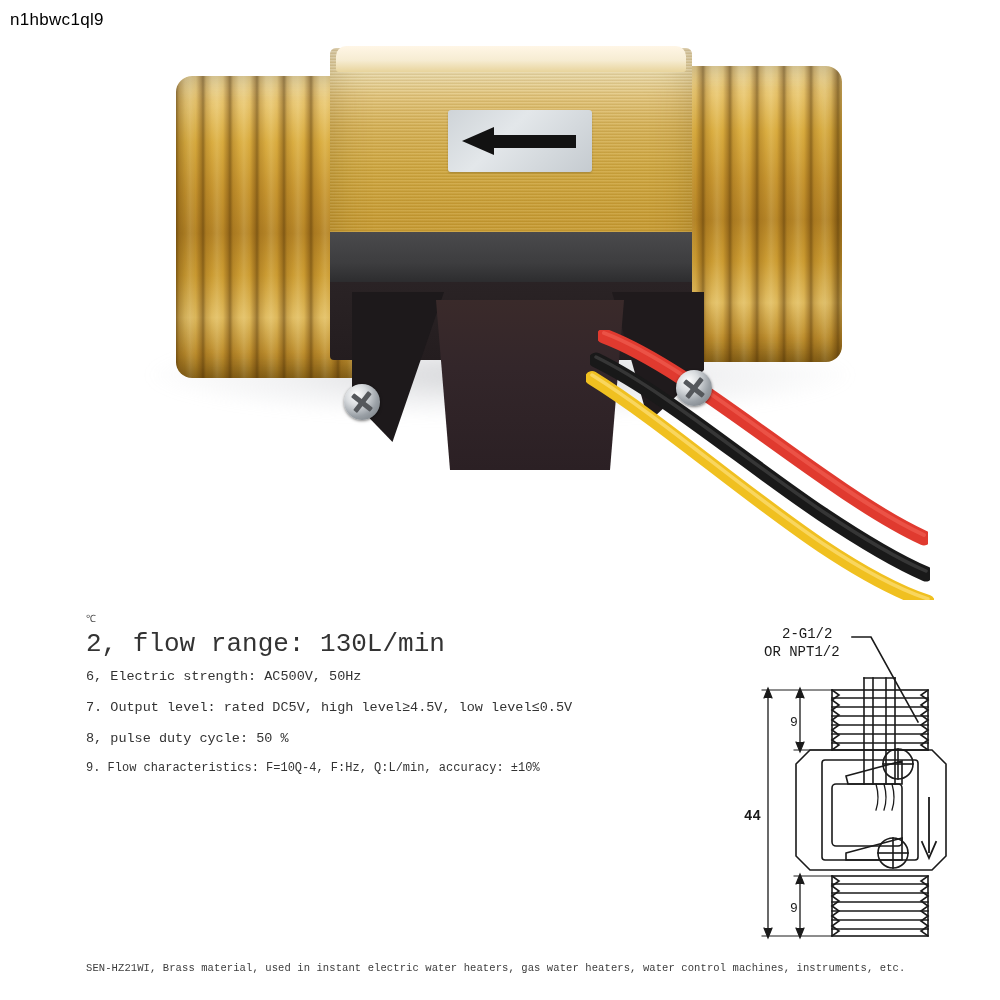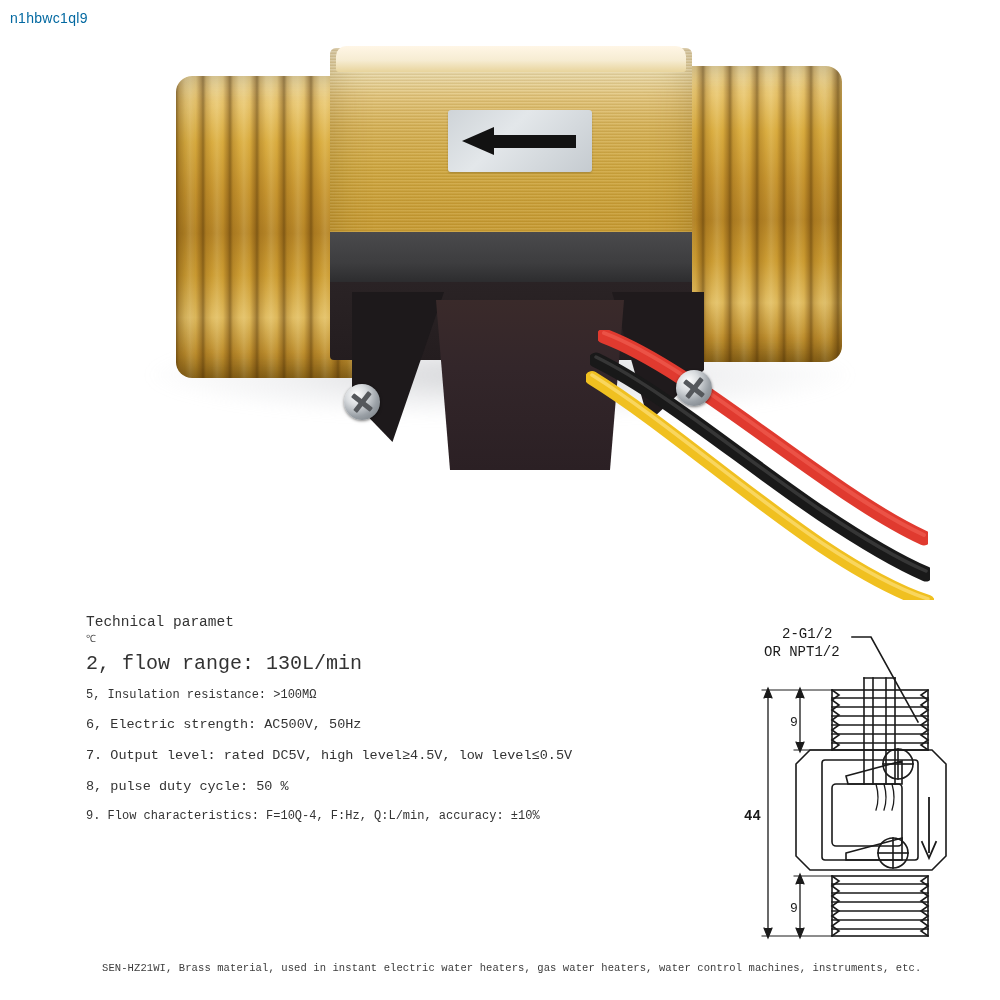--- a/index.html
+++ b/index.html
@@ -1,20 +1,20 @@
 <!DOCTYPE html>
 <html><head>
 <meta charset="utf-8">
 <style>
   html,body{margin:0;padding:0;background:#fff;}
   body{width:1000px;height:1000px;position:relative;overflow:hidden;
        font-family:"Liberation Mono","DejaVu Sans Mono",monospace;}
 
   
-  #watermark{position:absolute;left:10px;top:10px;font-size:14px;color:#0369a1;
+  #watermark{position:absolute;left:10px;top:10px;font-size:17px;color:#000000;
              font-family:"Liberation Sans",sans-serif;letter-spacing:.3px;z-index:40;}
 
   
   #photo{position:absolute;left:0;top:0;width:1000px;height:600px;background:#fff;overflow:hidden;}
   #photo .shadow{position:absolute;left:150px;top:330px;width:700px;height:90px;
         background:radial-gradient(ellipse at 50% 50%,rgba(160,162,168,.45) 0%,rgba(190,192,198,.20) 45%,rgba(255,255,255,0) 72%);
         filter:blur(6px);}
 
   
   .thread{position:absolute;border-radius:6px;
@@ -80,25 +80,25 @@
   .wire{position:absolute;z-index:11;}
   #wire-red{left:598px;top:330px;}
   #wire-black{left:590px;top:352px;}
   #wire-yellow{left:586px;top:368px;}
 
   
   #specs{position:absolute;left:86px;top:612px;width:600px;color:#2c2c2c;}
   .spec-line{white-space:pre;color:#333;}
   .sz-head{font-size:14.5px;line-height:20px;}
   .sz-tiny{font-size:10px;line-height:15px;color:#4a4a4a;}
-  .sz-big{font-size:20px;line-height:34px;}
+  .sz-big{font-size:26px;line-height:34px;}
   .sz-norm{font-size:13.5px;line-height:31px;}
   .sz-small{font-size:12px;line-height:28px;}
   #footer-note{position:absolute;left:86px;top:962px;font-size:10.5px;color:#3c3c3c;
-     white-space:pre;letter-spacing:.1px;margin-left:16px;}
+     white-space:pre;letter-spacing:.1px;}
 
   
   #drawing{position:absolute;left:736px;top:608px;width:290px;height:348px;}
   #drawing svg{display:block;}
   .dw-label{font-family:"Liberation Mono","DejaVu Sans Mono",monospace;}
 </style>
 </head>
 <body>
 
 <div id="watermark">n1hbwc1ql9</div>
@@ -135,24 +135,22 @@
     <path d="M6 8 C72 40 152 108 232 162 C274 190 308 210 336 222" stroke="#191919" stroke-width="15" fill="none" stroke-linecap="round"></path>
     <path d="M6 5 C72 37 152 105 232 159 C274 187 308 207 336 219" stroke="#545454" stroke-width="3.5" fill="none" stroke-linecap="round" opacity=".5"></path>
   </svg>
   <svg id="wire-yellow" class="wire" width="348" height="252">
     <path d="M6 10 C74 52 156 124 236 178 C278 206 312 224 342 234" stroke="#f0c020" stroke-width="14" fill="none" stroke-linecap="round"></path>
     <path d="M6 7 C74 49 156 121 236 175 C278 203 312 221 342 231" stroke="#ffe489" stroke-width="3.5" fill="none" stroke-linecap="round" opacity=".6"></path>
   </svg>
 </div>
 
 <div id="specs">
-  <div class="spec-line sz-head">Technical paramet</div>
   <div class="spec-line sz-tiny">℃</div>
   <div class="spec-line sz-big">2, flow range: 130L/min</div>
-  <div class="spec-line sz-small">5, Insulation resistance: &gt;100MΩ</div>
   <div class="spec-line sz-norm">6, Electric strength: AC500V, 50Hz</div>
   <div class="spec-line sz-norm">7. Output level: rated DC5V, high level≥4.5V, low level≤0.5V</div>
   <div class="spec-line sz-norm">8, pulse duty cycle: 50 %</div>
   <div class="spec-line sz-small">9. Flow characteristics: F=10Q-4, F:Hz, Q:L/min, accuracy: ±10%</div>
 </div>
 <div id="footer-note">SEN-HZ21WI, Brass material, used in instant electric water heaters, gas water heaters, water control machines, instruments, etc.</div>
 
 <div id="drawing">
   <svg width="290" height="348" viewBox="0 0 290 348">
     <g fill="none" stroke="#1a1a1a" stroke-width="1.6" stroke-linecap="square">

